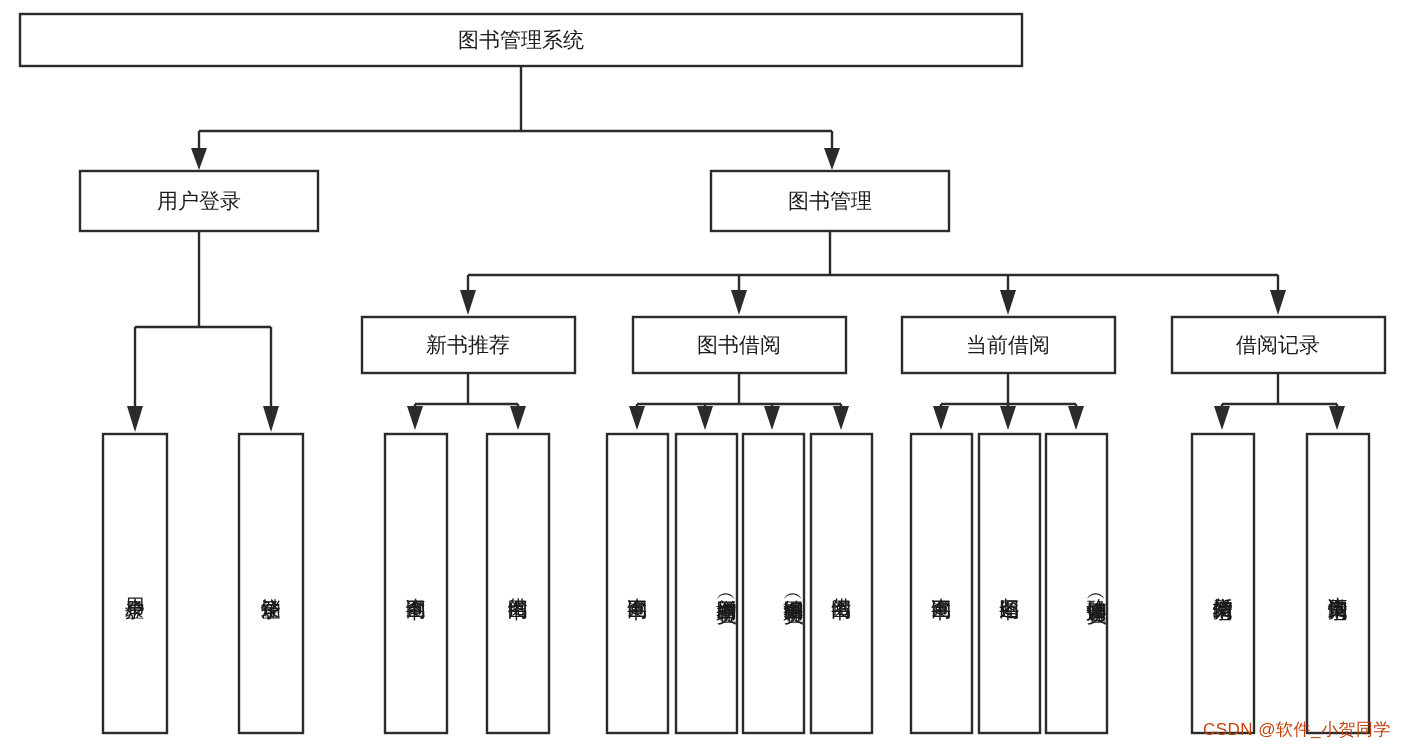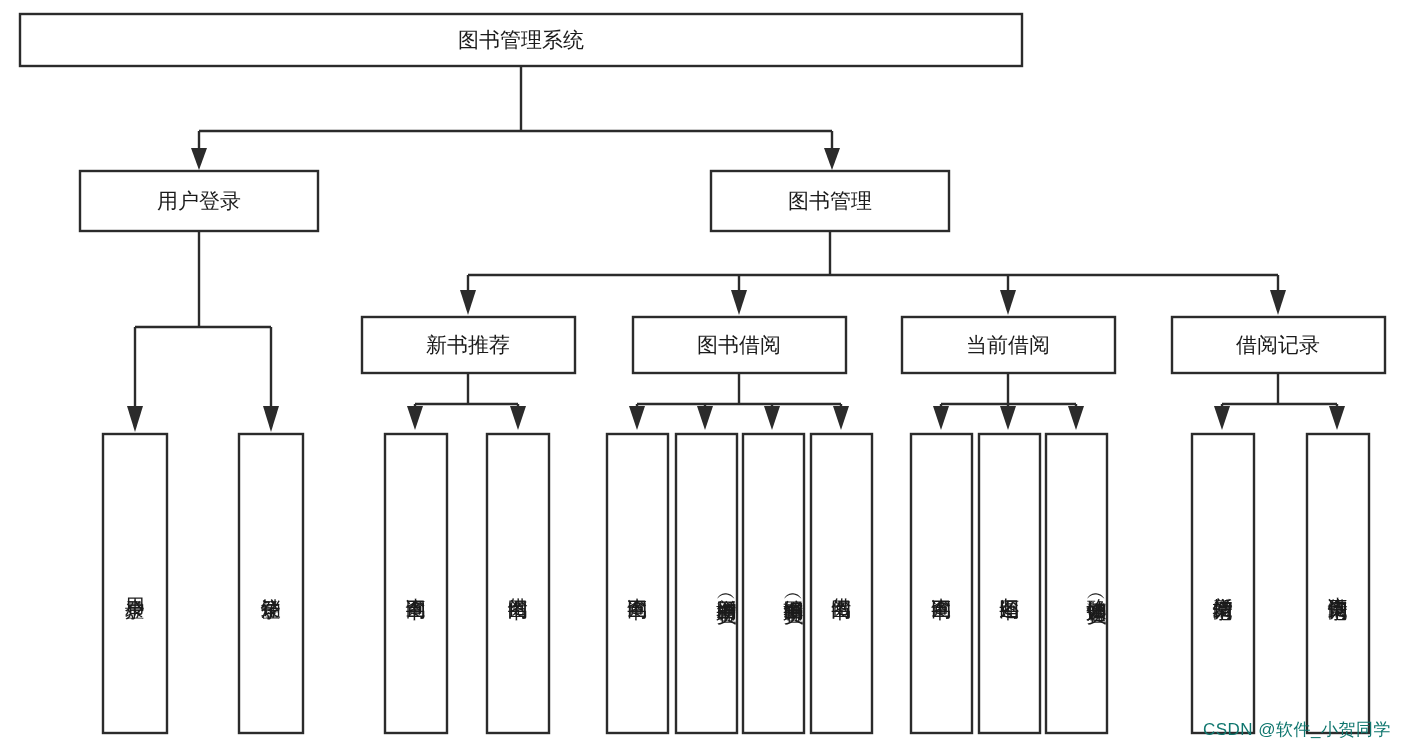--- a/index.html
+++ b/index.html
@@ -46,21 +46,21 @@
     font-size: 21px;
     dominant-baseline: middle;
     text-anchor: middle;
   }
   .watermark {
     position: absolute;
     right: 14px;
     bottom: 6px;
     font-family: "Liberation Sans", "DejaVu Sans", sans-serif;
     font-size: 17px;
-    color: #0f766e;
+    color: #c2410c;
     letter-spacing: 0.5px;
     white-space: nowrap;
     pointer-events: none;
   }
   .vtext-host {
     position: absolute;
     writing-mode: vertical-rl;
     text-orientation: upright;
     font-family: "Liberation Sans", "DejaVu Sans", sans-serif;
     font-size: 20px;

